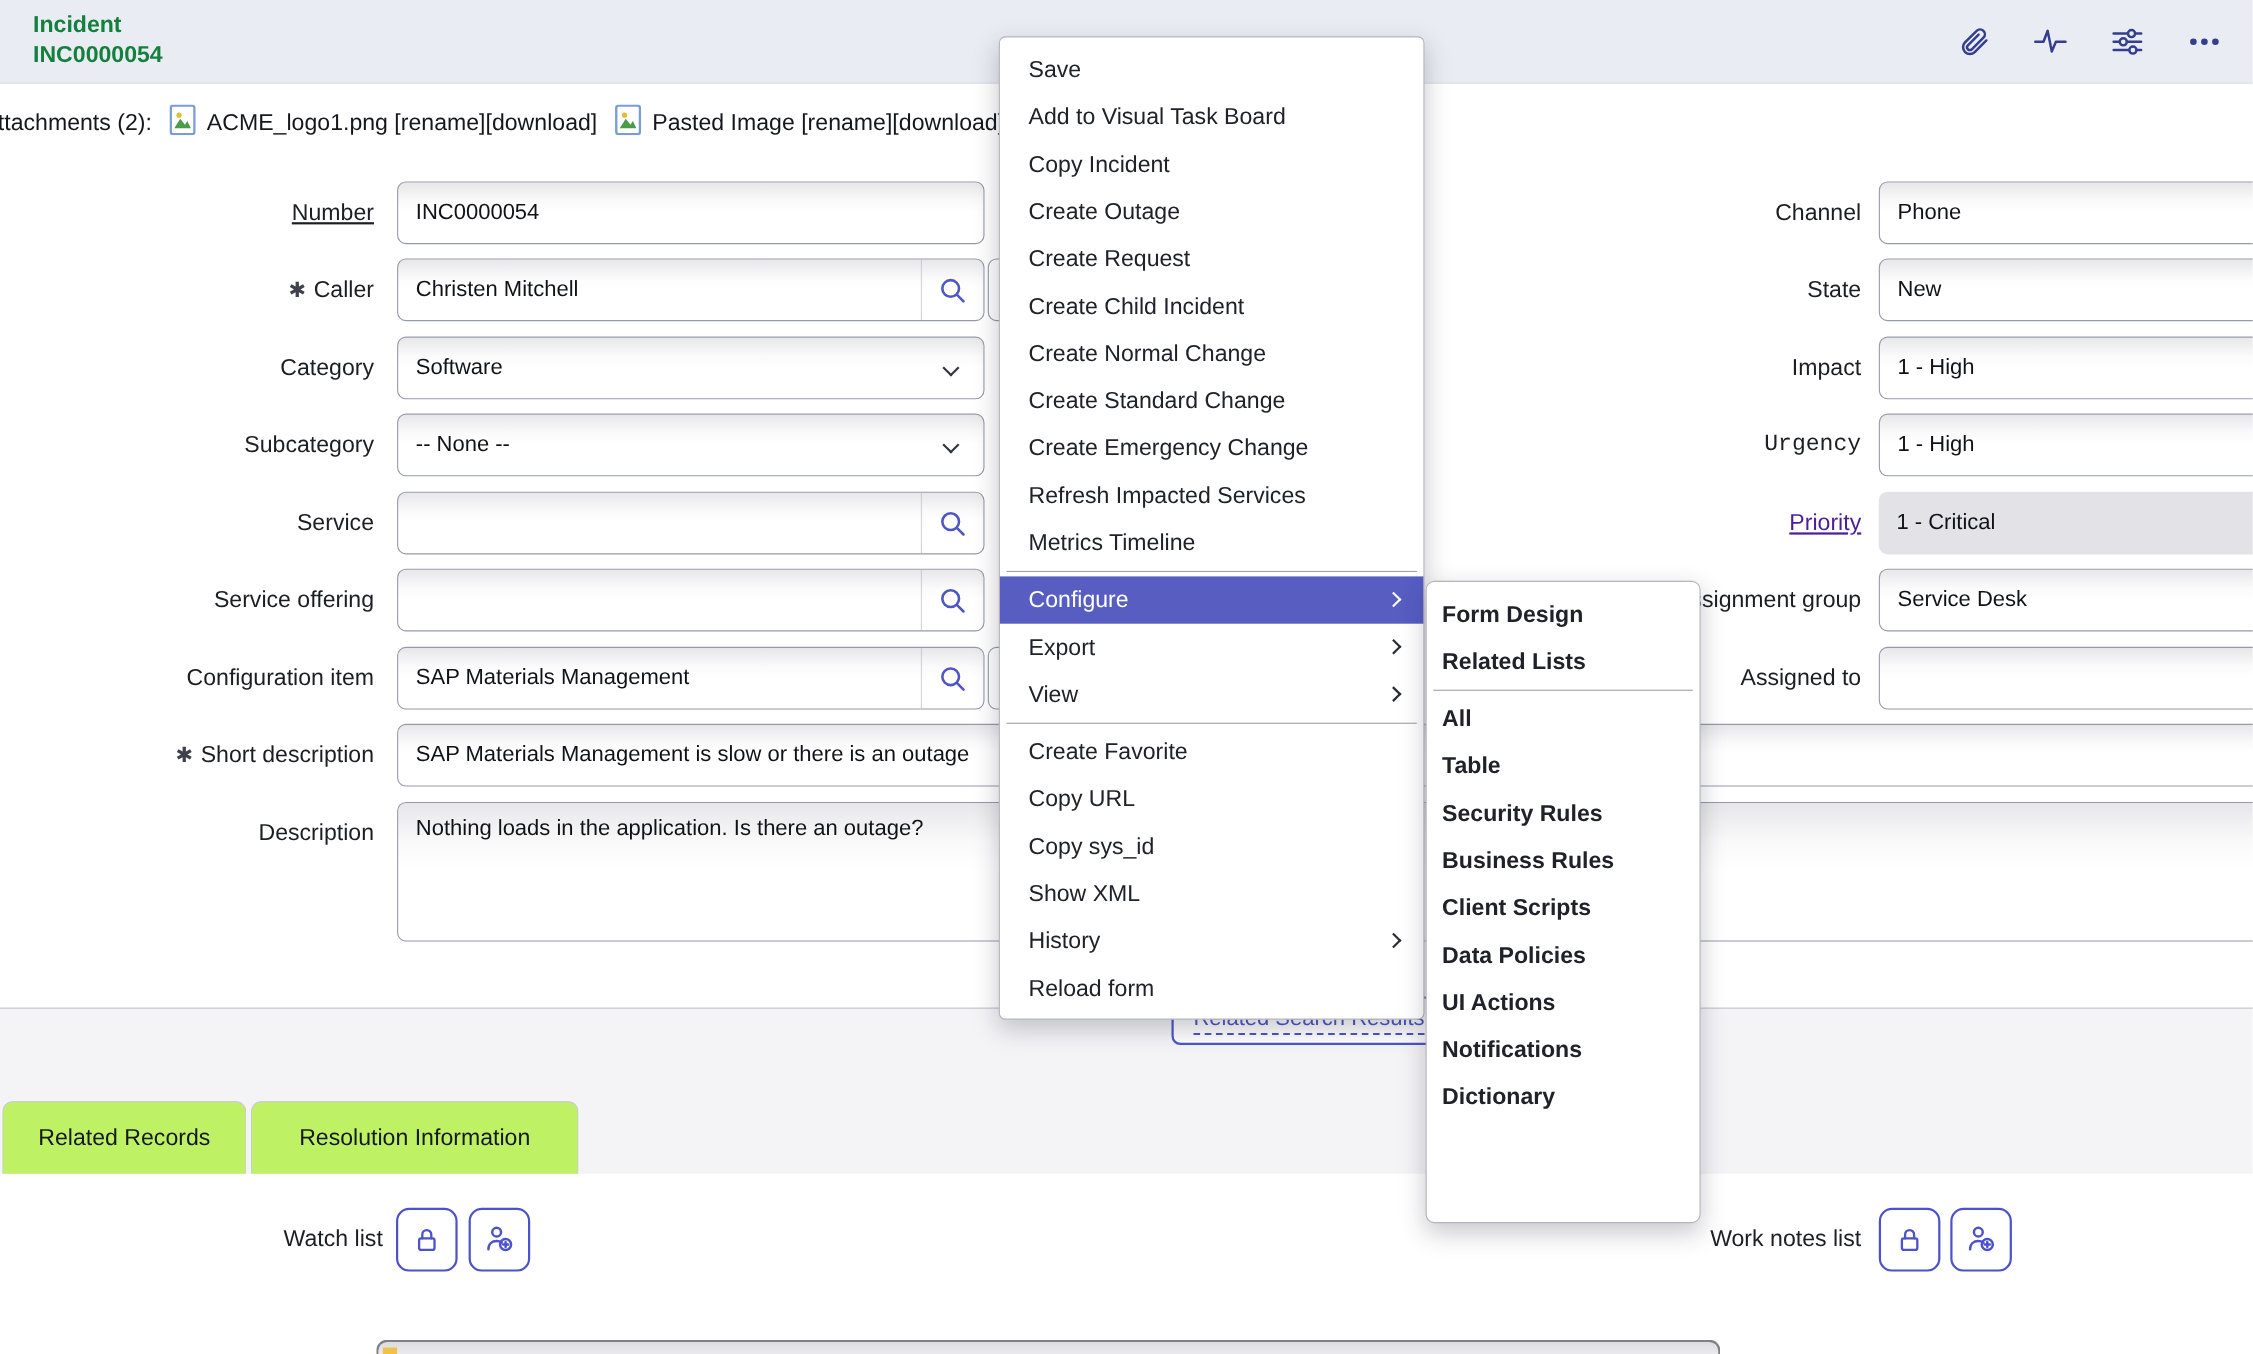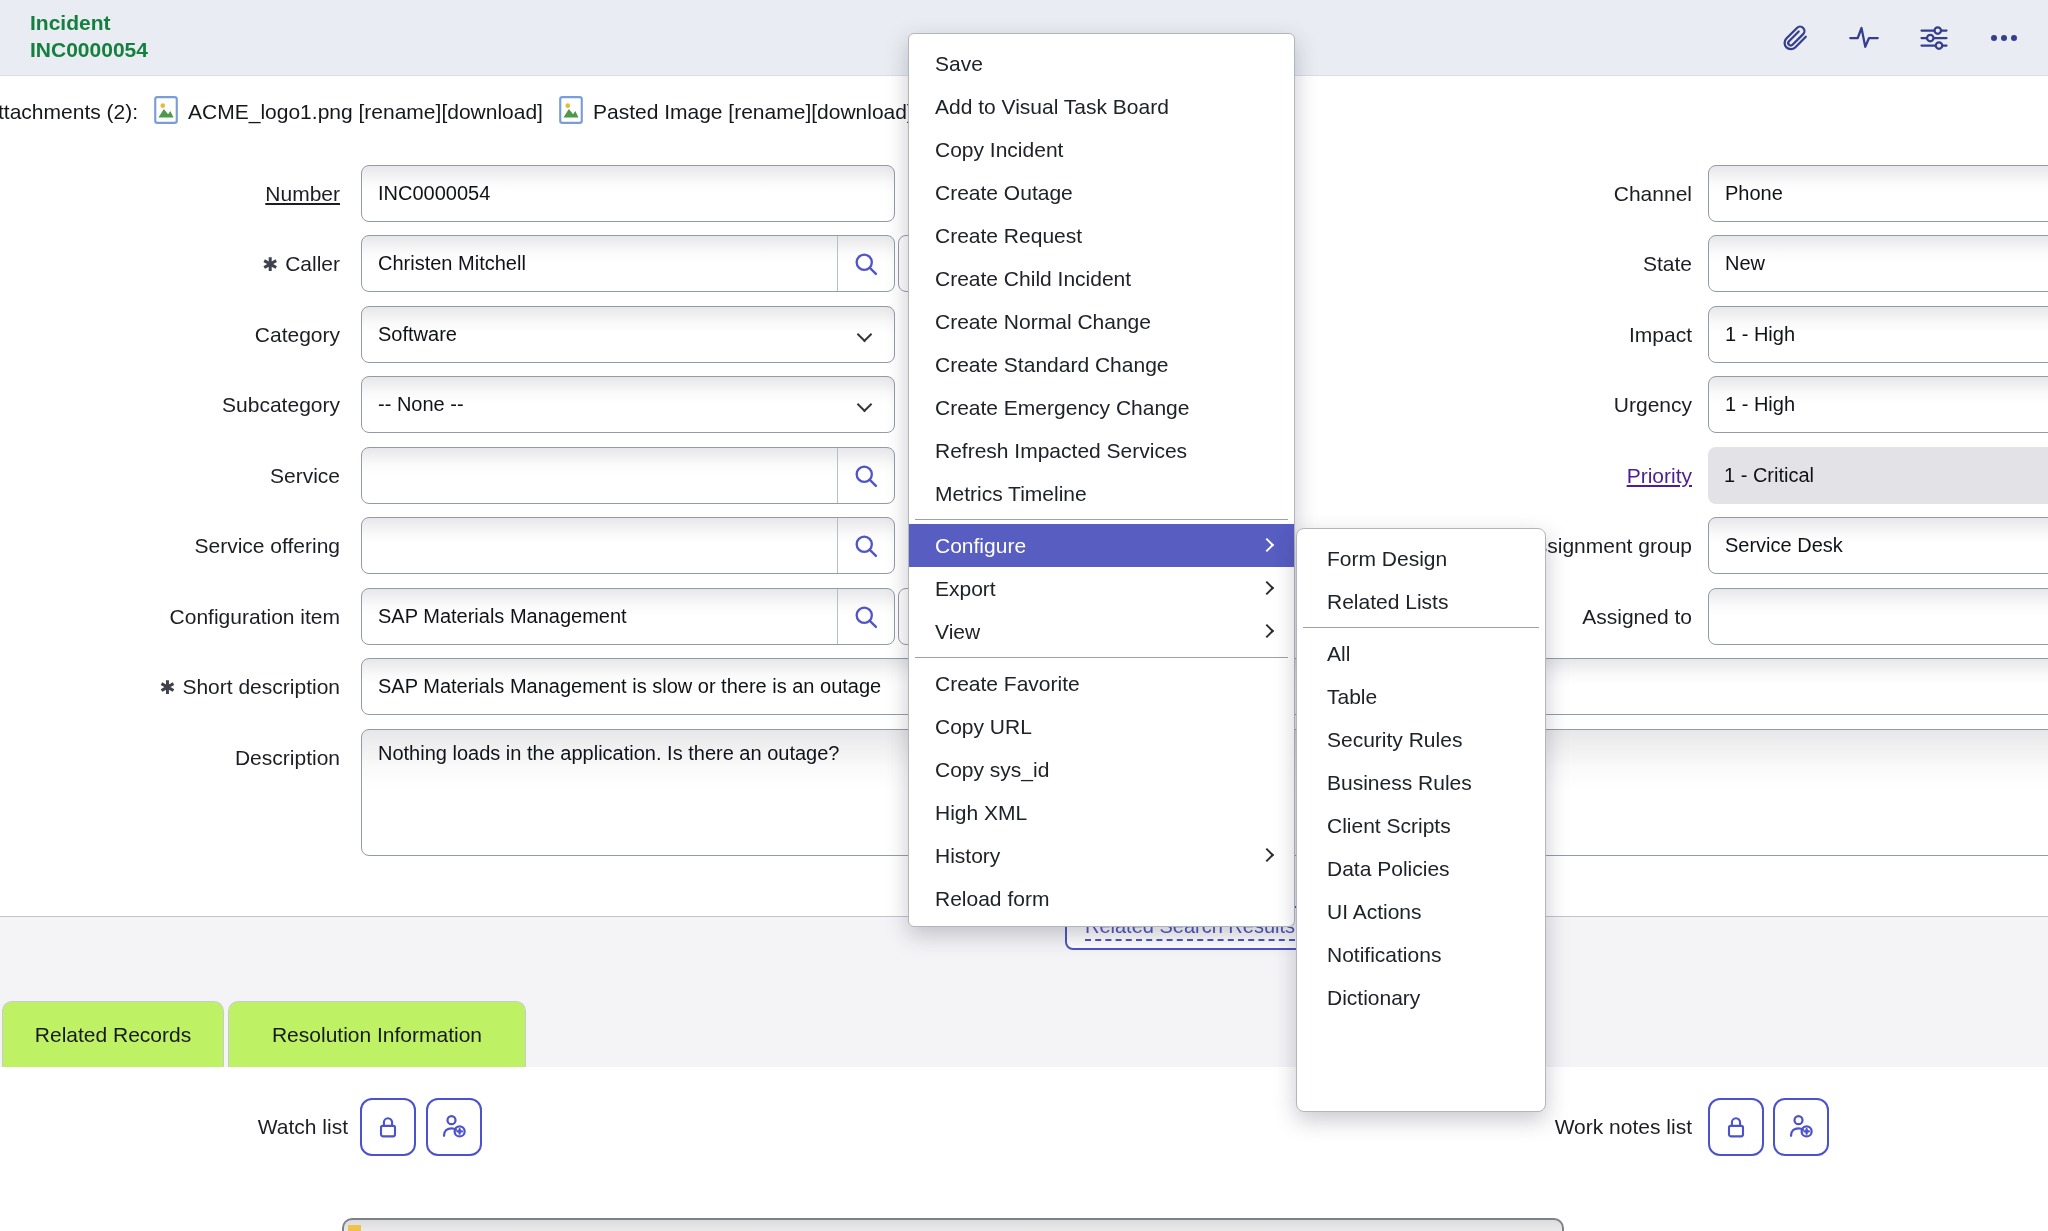--- a/index.html
+++ b/index.html
@@ -38,21 +38,21 @@
   .sliver { position:absolute; left:898px; width:34px; height:57px; border:1.5px solid #959aa9; border-radius:8px 0 0 8px; background:#fff; z-index:2; }
   .ta { align-items:flex-start; }
   .ta .val { padding-top:12px; }
   
   .rsr { position:absolute; left:1065px; top:906px; width:250px; height:44px; background:#fff; border:2px solid #4d54c6; border-radius:8px; z-index:3; display:flex; align-items:center; justify-content:center; font-size:20px; color:#4d54c6; cursor:pointer; }
   .rsr span { border-bottom:2px dashed #4d54c6; padding-bottom:1px; white-space:nowrap; }
   
   .menu { position:absolute; left:908px; top:33px; width:387px; height:894px; background:#fff; border:1px solid #b3b5bd; border-radius:6px; box-shadow:0 8px 22px rgba(40,40,60,.25); z-index:10; padding:8px 0; }
   .submenu { position:absolute; left:1296px; top:528px; width:250px; height:584px; background:#fff; border:1px solid #b3b5bd; border-radius:8px; box-shadow:0 8px 22px rgba(40,40,60,.25); z-index:11; padding:8px 0; }
   .mi { position:relative; height:43px; line-height:43px; padding:0 26px; font-size:21px; color:#202229; cursor:pointer; white-space:nowrap; }
-  .submenu .mi { padding:0 30px; }
+  .submenu .mi { padding:0 14px;font-weight:bold; }
   .mi.hl { background:#575dc1; color:#ffffff; }
   .mdiv { border-top:1.5px solid #9fa1a8; margin:4px 6px; height:0; }
   .chev { position:absolute; right:22px; top:16px; width:10px; height:10px; border-right:2.2px solid #2a2c33; border-top:2.2px solid #2a2c33; transform:rotate(45deg); }
   .mi.hl .chev { border-color:#fff; }
   
   .band { position:absolute; left:0; top:916px; width:2048px; height:151px; background:#f4f4f7; border-top:1.5px solid #c2c3c9; z-index:1; }
   .tab { position:absolute; top:1001px; height:66px; background:#bef264; border:1px solid #c9cad1; border-bottom:none; border-radius:10px 10px 0 0; display:flex; align-items:center; justify-content:center; font-size:21px; color:#17191f; cursor:pointer; z-index:2; }
   
   .list-lab { position:absolute; height:58px; line-height:58px; font-size:21px; color:#1c1e24; text-align:right; z-index:1; }
   .sq-btn { position:absolute; width:56px; height:58px; border:2px solid #4c52cc; border-radius:12px; background:#fff; display:flex; align-items:center; justify-content:center; cursor:pointer; z-index:1; }
@@ -203,21 +203,21 @@
   <div class="lab-r" style="top:235px;"><span>State</span></div>
   <div class="fld fld-r" style="top:235px;">
       <span class="val">New</span>
     </div>
 
   <div class="lab-r" style="top:306px;"><span>Impact</span></div>
   <div class="fld fld-r" style="top:306px;">
       <span class="val">1 - High</span>
     </div>
 
-  <div class="lab-r" style="top:376px;"><span>Urgency</span></div>
+  <div class="lab-r" style="top:376px;font-family:Liberation Mono, monospace;"><span>Urgency</span></div>
   <div class="fld fld-r" style="top:376px;">
       <span class="val">1 - High</span>
     </div>
 
   <div class="lab-r" style="top:447px;"><span class="link">Priority</span></div>
   <div class="fld fld-r readonly" style="top:447px;">
       <span class="val">1 - Critical</span>
     </div>
 
   <div class="lab-r" style="top:517px;"><span>Assignment group</span></div>
@@ -293,21 +293,21 @@
     <div class="mi"><span>Refresh Impacted Services</span></div>
     <div class="mi"><span>Metrics Timeline</span></div>
     <div class="mdiv"></div>
     <div class="mi hl"><span>Configure</span><span class="chev"></span></div>
     <div class="mi"><span>Export</span><span class="chev"></span></div>
     <div class="mi"><span>View</span><span class="chev"></span></div>
     <div class="mdiv"></div>
     <div class="mi"><span>Create Favorite</span></div>
     <div class="mi"><span>Copy URL</span></div>
     <div class="mi"><span>Copy sys_id</span></div>
-    <div class="mi"><span>High XML</span></div>
+    <div class="mi"><span>Show XML</span></div>
     <div class="mi"><span>History</span><span class="chev"></span></div>
     <div class="mi"><span>Reload form</span></div>
   </div>
 
   <div class="submenu">
     <div class="mi"><span>Form Design</span></div>
     <div class="mi"><span>Related Lists</span></div>
     <div class="mdiv"></div>
     <div class="mi"><span>All</span></div>
     <div class="mi"><span>Table</span></div>

